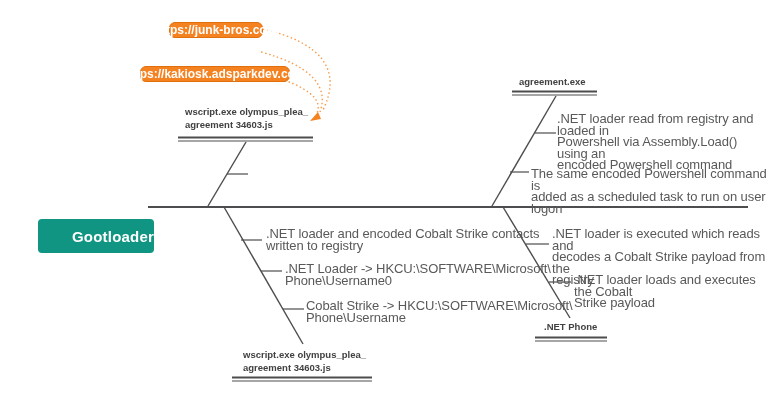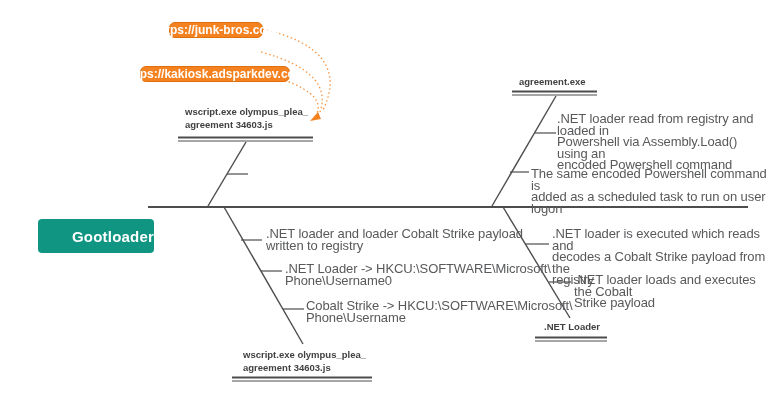--- a/index.html
+++ b/index.html
@@ -82,28 +82,28 @@
   </div>
   <div class="url-chip" style="left:140px;top:66px;width:150px;height:16px;">
     <span>https://kakiosk.adsparkdev.com</span>
   </div>
 
   <div class="bone-label" style="left:185px;top:106px;">wscript.exe olympus_plea_
 agreement 34603.js</div>
   <div class="bone-label" style="left:519px;top:76px;">agreement.exe</div>
   <div class="bone-label" style="left:243px;top:349px;">wscript.exe olympus_plea_
 agreement 34603.js</div>
-  <div class="bone-label" style="left:544px;top:321px;">.NET Loader</div>
+  <div class="bone-label" style="left:544px;top:321px;">.NET Phone</div>
 
   <div class="note" style="left:557px;top:113px;">.NET loader read from registry and loaded in
 Powershell via Assembly.Load() using an
 encoded Powershell command</div>
   <div class="note" style="left:531px;top:168px;">The same encoded Powershell command is
 added as a scheduled task to run on user logon</div>
-  <div class="note" style="left:266px;top:228px;">.NET loader and loader Cobalt Strike payload
+  <div class="note" style="left:266px;top:228px;">.NET loader and encoded Cobalt Strike contacts
 written to registry</div>
   <div class="note" style="left:285px;top:263px;">.NET Loader -&gt; HKCU:\SOFTWARE\Microsoft\
 Phone\Username0</div>
   <div class="note" style="left:306px;top:300px;">Cobalt Strike -&gt; HKCU:\SOFTWARE\Microsoft\
 Phone\Username</div>
   <div class="note" style="left:552px;top:228px;">.NET loader is executed which reads and
 decodes a Cobalt Strike payload from the
 registry</div>
   <div class="note" style="left:574px;top:274px;">.NET loader loads and executes the Cobalt
 Strike payload</div>

